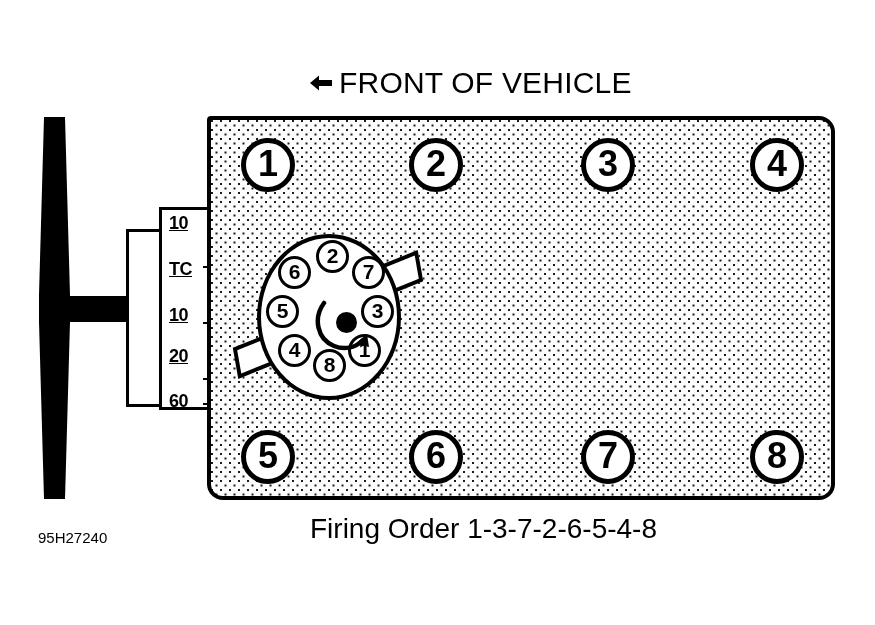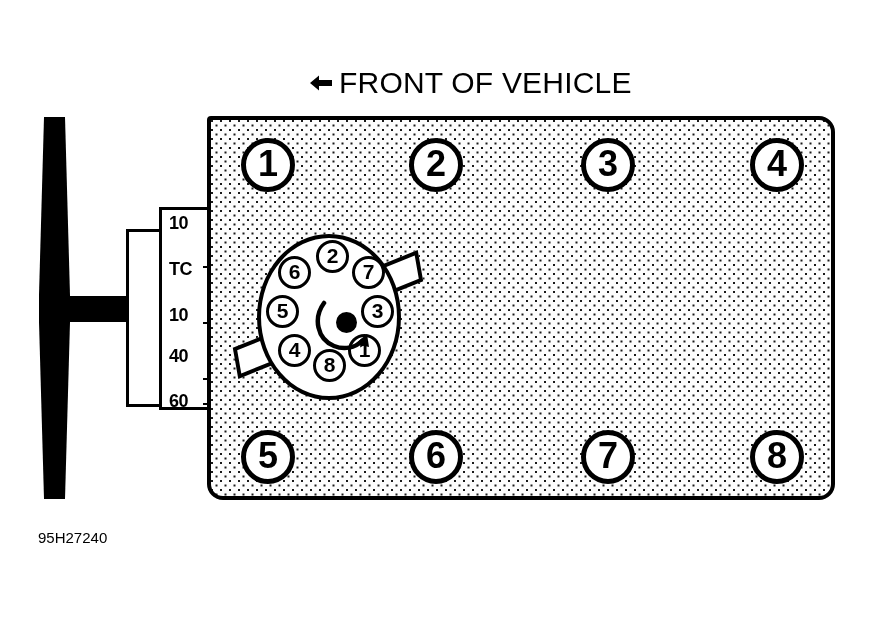--- a/index.html
+++ b/index.html
@@ -115,20 +115,21 @@
     box-sizing: border-box;
   }
   .timing-label {
     position: absolute;
     left: 7px;
     font-size: 18px;
     font-weight: 700;
     line-height: 1;
     font-family: "Liberation Sans", sans-serif;
     letter-spacing: -0.5px;
+    text-decoration: underline;
   }
   .tick {
     position: absolute;
     height: 0;
     border-top: 2px solid #000;
     right: -22px;
   }
   .tick.major { width: 34px; }
   .tick.minor { width: 13px; right: -22px; }
 
@@ -254,21 +255,21 @@
     <polygon points="6,0 27,0 32,178 32,205 27,382 6,382 1,205 1,178" fill="#000"></polygon>
   </svg>
   <div class="pulley-arm"></div>
 
   <div class="timing-assembly">
     <div class="timing-outer-box"></div>
     <div class="timing-scale-box">
       <div class="timing-label" style="top:4px;">10</div>
       <div class="timing-label" style="top:50px;">TC</div>
       <div class="timing-label" style="top:96px;">10</div>
-      <div class="timing-label" style="top:137px;">40</div>
+      <div class="timing-label" style="top:137px;">20</div>
       <div class="timing-label" style="top:182px;">60</div>
 
       <div class="tick minor" style="top:22px;"></div>
       <div class="tick minor" style="top:38px;"></div>
       <div class="tick major" style="top:56px;"></div>
       <div class="tick minor" style="top:73px;"></div>
       <div class="tick minor" style="top:89px;"></div>
       <div class="tick major" style="top:112px;"></div>
       <div class="tick minor" style="top:127px;"></div>
       <div class="tick minor" style="top:152px;"></div>
@@ -337,15 +338,16 @@
 
       <div class="rotor-hub"></div>
 
       <svg class="rotor-arrow" viewBox="0 0 64 60" aria-hidden="true">
         <path d="M9 9 C-2 24, 2 45, 19 52 C29 56, 40 54, 47 47" fill="none" stroke="#000" stroke-width="4.5" stroke-linecap="round"></path>
         <polygon points="52,40 54,53 40,50" fill="#000"></polygon>
       </svg>
     </div>
   </div>
 
+  <div class="firing-order">Firing Order 1-3-7-2-6-5-4-8</div>
   <div class="figure-id">95H27240</div>
 
 </div>
 
 </body></html>

